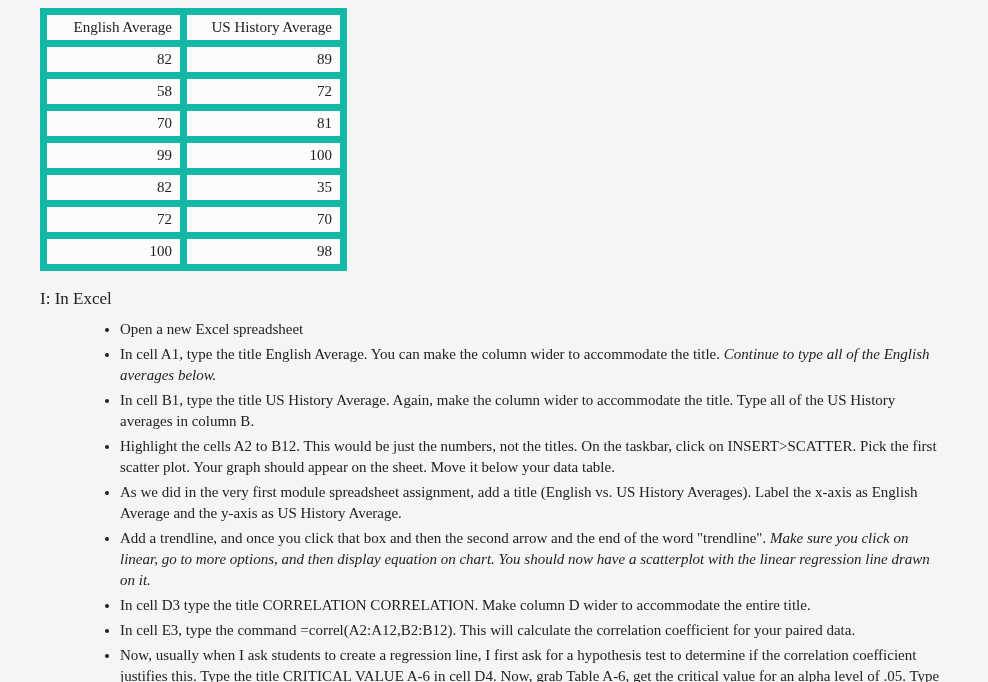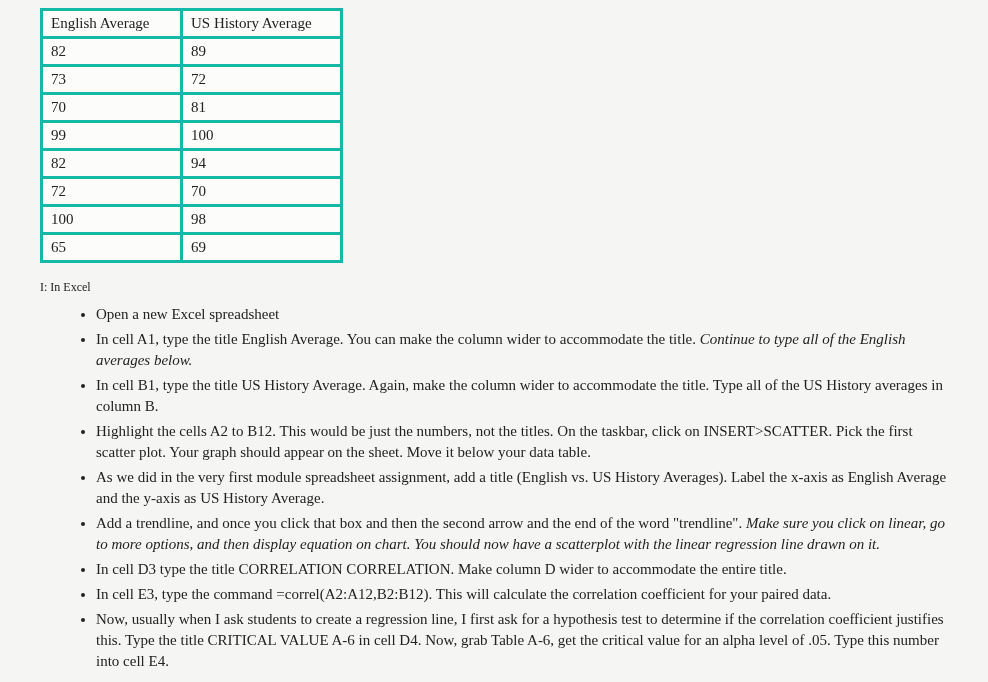--- a/index.html
+++ b/index.html
@@ -17,47 +17,48 @@
       font-size: 15px;
       line-height: 1.4;
       overflow: hidden;
     }
     .data-table {
       border-collapse: collapse;
       margin-bottom: 16px;
     }
     .data-table th,
     .data-table td {
-      border: 3px solid #14b8a6;
+      border: 7px solid #14b8a6;
       padding: 2px 8px;
-      text-align: left;
+      text-align: right;
       font-weight: normal;
       font-size: 15px;
       background: #fcfcfa;
     }
     .data-table th {
       font-weight: normal;
     }
     .col-english {
       width: 140px;
     }
     .col-history {
       width: 160px;
     }
     .subheading {
       margin: 8px 0 8px 0;
-      font-size: 12px;
+      font-size: 17px;
     }
     .instructions {
       list-style: disc;
       padding-left: 56px;
       padding-right: 20px;
     }
     .instructions li {
       margin-bottom: 4px;
+      margin-left: 24px;
     }
     .emph {
       font-style: italic;
     }
   </style>
 </head>
 <body>
 
 <table class="data-table">
   <thead>
@@ -65,46 +66,42 @@
       <th class="col-english">English Average</th>
       <th class="col-history">US History Average</th>
     </tr>
   </thead>
   <tbody>
     <tr>
         <td>82</td>
         <td>89</td>
       </tr>
     <tr>
-        <td>73</td>
+        <td>58</td>
         <td>72</td>
       </tr>
     <tr>
         <td>70</td>
         <td>81</td>
       </tr>
     <tr>
         <td>99</td>
         <td>100</td>
       </tr>
     <tr>
         <td>82</td>
-        <td>94</td>
+        <td>35</td>
       </tr>
     <tr>
         <td>72</td>
         <td>70</td>
       </tr>
     <tr>
         <td>100</td>
         <td>98</td>
-      </tr>
-    <tr>
-        <td>65</td>
-        <td>69</td>
       </tr>
   </tbody>
 </table>
 
 <div class="subheading">I: In Excel</div>
 
 <ul class="instructions">
   <li><span>Open a new Excel spreadsheet</span></li>
   <li><span>In cell A1, type the title English Average. You can make the column wider to accommodate the title. </span><span class="emph">Continue to type all of the English averages below.</span></li>
   <li><span>In cell B1, type the title US History Average. Again, make the column wider to accommodate the title. Type all of the US History averages in column B.</span></li>

